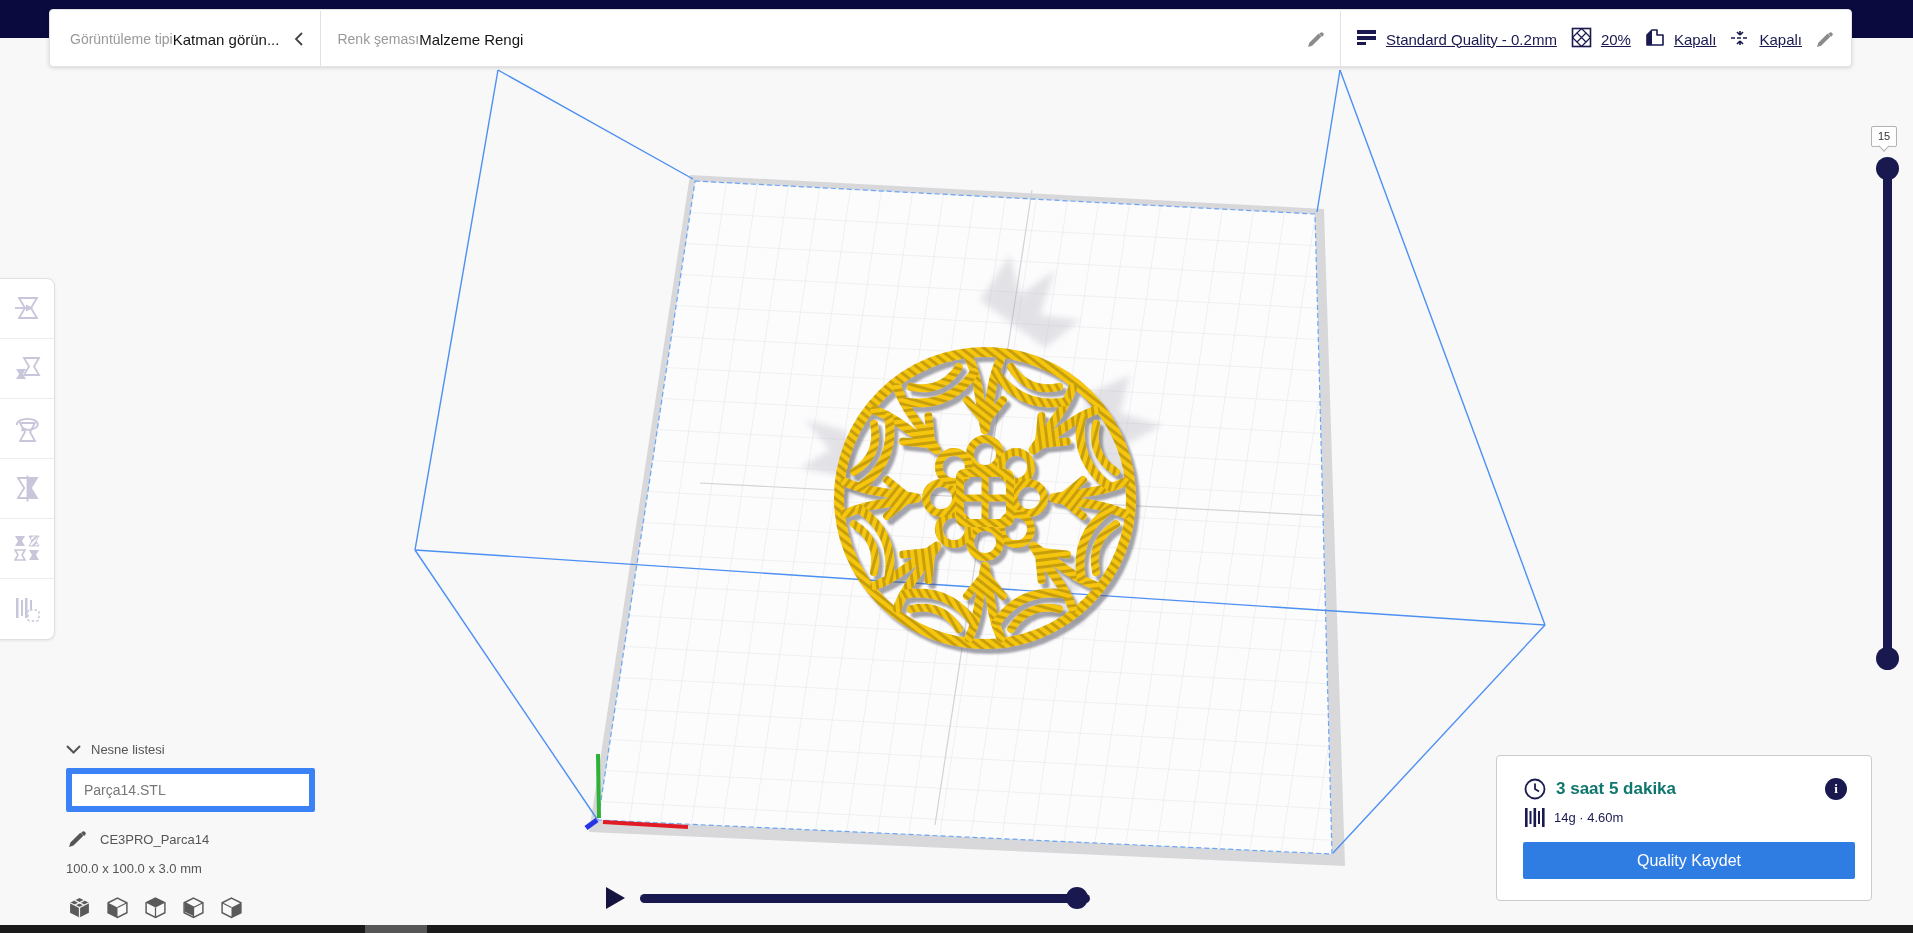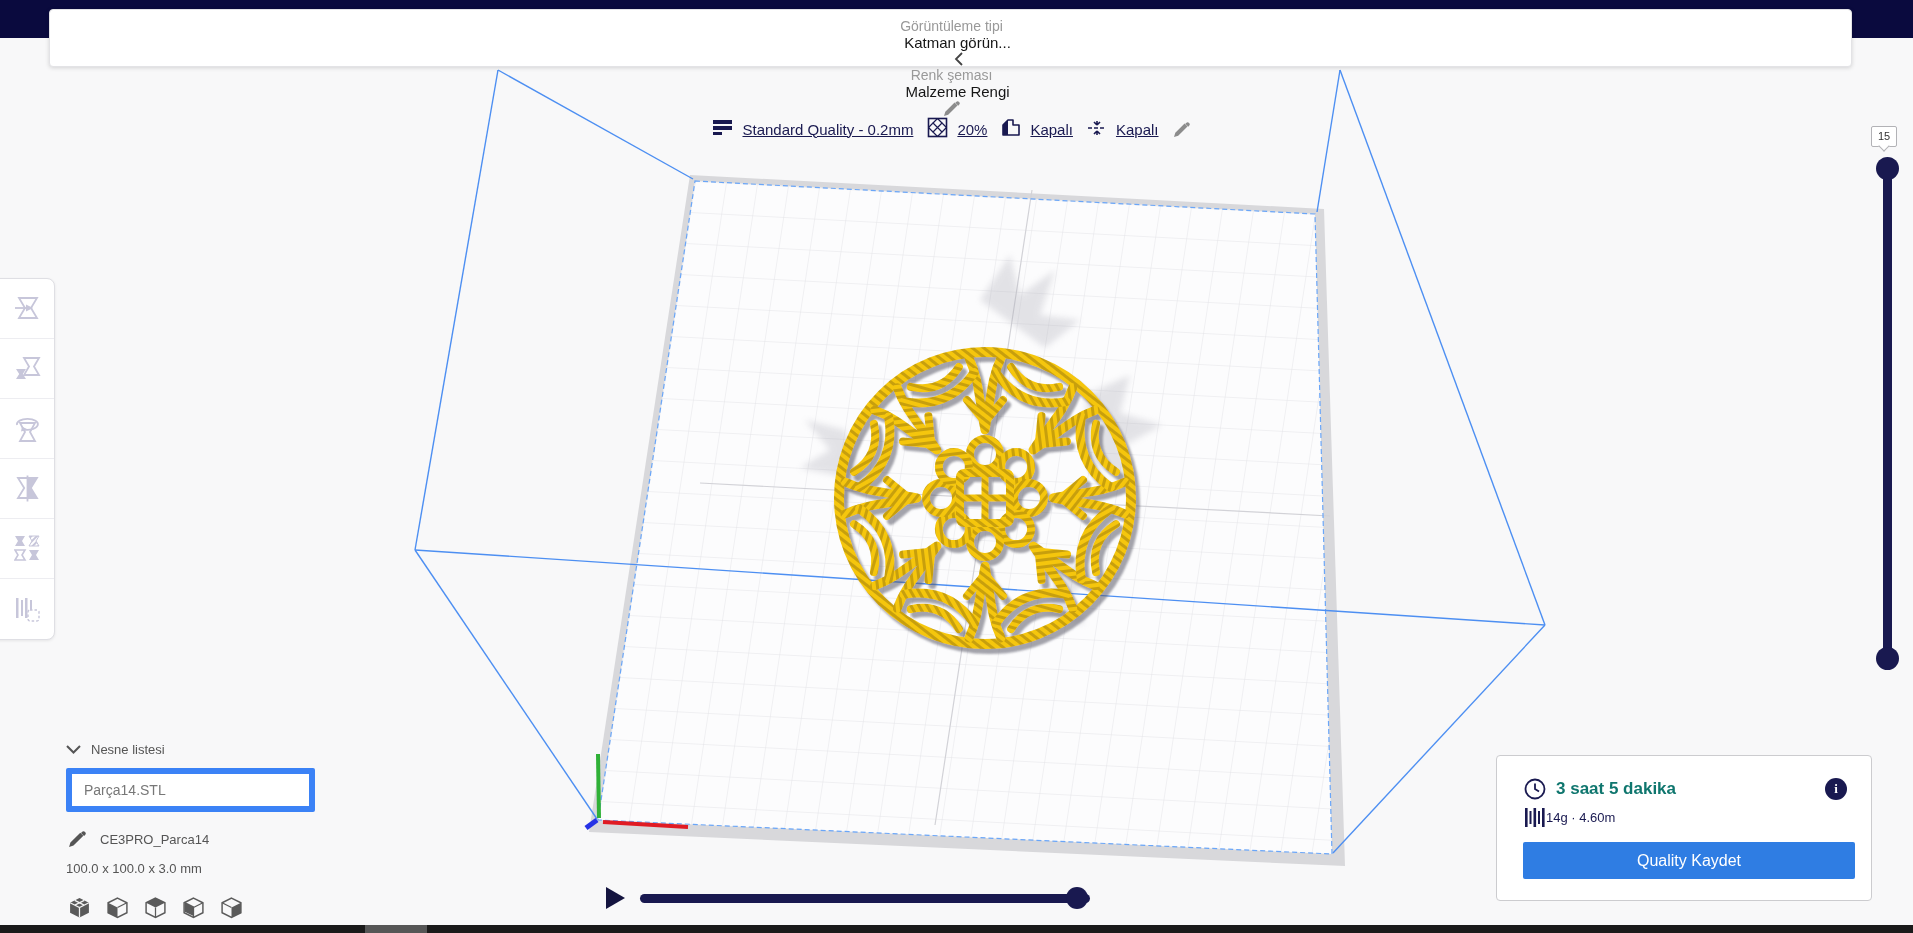--- a/index.html
+++ b/index.html
@@ -2,23 +2,23 @@
 <html><head>
 <meta charset="utf-8">
 <style>
   html,body{margin:0;padding:0;background:#f8f8f9;font-family:"Liberation Sans",sans-serif;}
   .app{position:relative;width:1913px;height:933px;overflow:hidden;background:#f8f8f9;}
 
   
   .header-band{position:absolute;left:0;top:0;width:1913px;height:38px;background:#0a0a3e;z-index:2;}
   .stage-bar{position:absolute;left:49px;top:9px;width:1803px;height:58px;background:#ffffff;
     border:1px solid #e3e3e6;border-radius:4px;box-shadow:0 1px 4px rgba(0,0,0,.15);
-    display:flex;align-items:center;box-sizing:border-box;padding:8px 18px 0 20px;z-index:3;flex-direction:column;}
+    display:flex;align-items:center;box-sizing:border-box;padding:2px 18px 0 20px;z-index:3;}
   .sb-label{font-size:14px;color:#999;white-space:nowrap;}
-  .sb-value{font-size:15px;color:#151515;white-space:nowrap;margin-left:12px;background:none;border:none;
+  .sb-value{font-size:15px;color:#151515;white-space:nowrap;background:none;border:none;
     font-family:"Liberation Sans",sans-serif;padding:0;cursor:pointer;}
   .sb-chev{margin-left:14px;display:flex;align-items:center;}
   .sb-div{width:1px;height:57px;background:#e2e2e5;margin:0 16px;}
   .sb-spacer{flex:1;}
   .sb-right{display:flex;align-items:center;color:#191950;font-size:15px;white-space:nowrap;}
   .sb-right .txt{margin:0 14px 0 9px;color:#191950;text-decoration:underline;}
   .icon-btn{background:none;border:none;padding:0;cursor:pointer;display:flex;align-items:center;}
 
   
   .tools{position:absolute;left:-7px;top:278px;width:60px;background:#fff;border:1px solid #dfdfe4;
@@ -56,21 +56,21 @@
   .vc{background:none;border:none;padding:0;cursor:pointer;}
 
   
   .stats{position:absolute;left:1496px;top:755px;width:376px;height:146px;background:#fff;border:1px solid #cccccf;
     border-radius:4px;box-sizing:border-box;padding:22px 10px 14px 27px;z-index:4;}
   .st-row1{display:flex;align-items:center;gap:10px;}
   .st-time{font-size:17px;font-weight:bold;color:#0f766e;}
   .st-info{margin-left:auto;margin-right:14px;width:22px;height:22px;border-radius:50%;background:#191950;color:#fff;
     font-size:13px;font-weight:bold;font-family:"Liberation Serif",serif;display:flex;align-items:center;
     justify-content:center;border:none;cursor:pointer;padding:0;}
-  .st-row2{display:flex;align-items:center;gap:0;margin-top:8px;}
+  .st-row2{display:flex;align-items:center;gap:8px;margin-top:8px;}
   .st-mat{font-size:13px;color:#191950;}
   .st-save{display:block;margin-top:15px;margin-left:-1px;width:332px;height:37px;background:#2f7de3;color:#fff;
     border:none;border-radius:2px;font-size:16px;font-family:"Liberation Sans",sans-serif;cursor:pointer;}
 
   
   .bottom-bar{position:absolute;left:0;top:925px;width:1913px;height:8px;background:#1a1a1a;z-index:5;}
   .bb-thumb{position:absolute;left:365px;top:0;width:62px;height:8px;background:#565656;}
 
   .scene{position:absolute;left:0;top:0;z-index:1;}
 </style>

